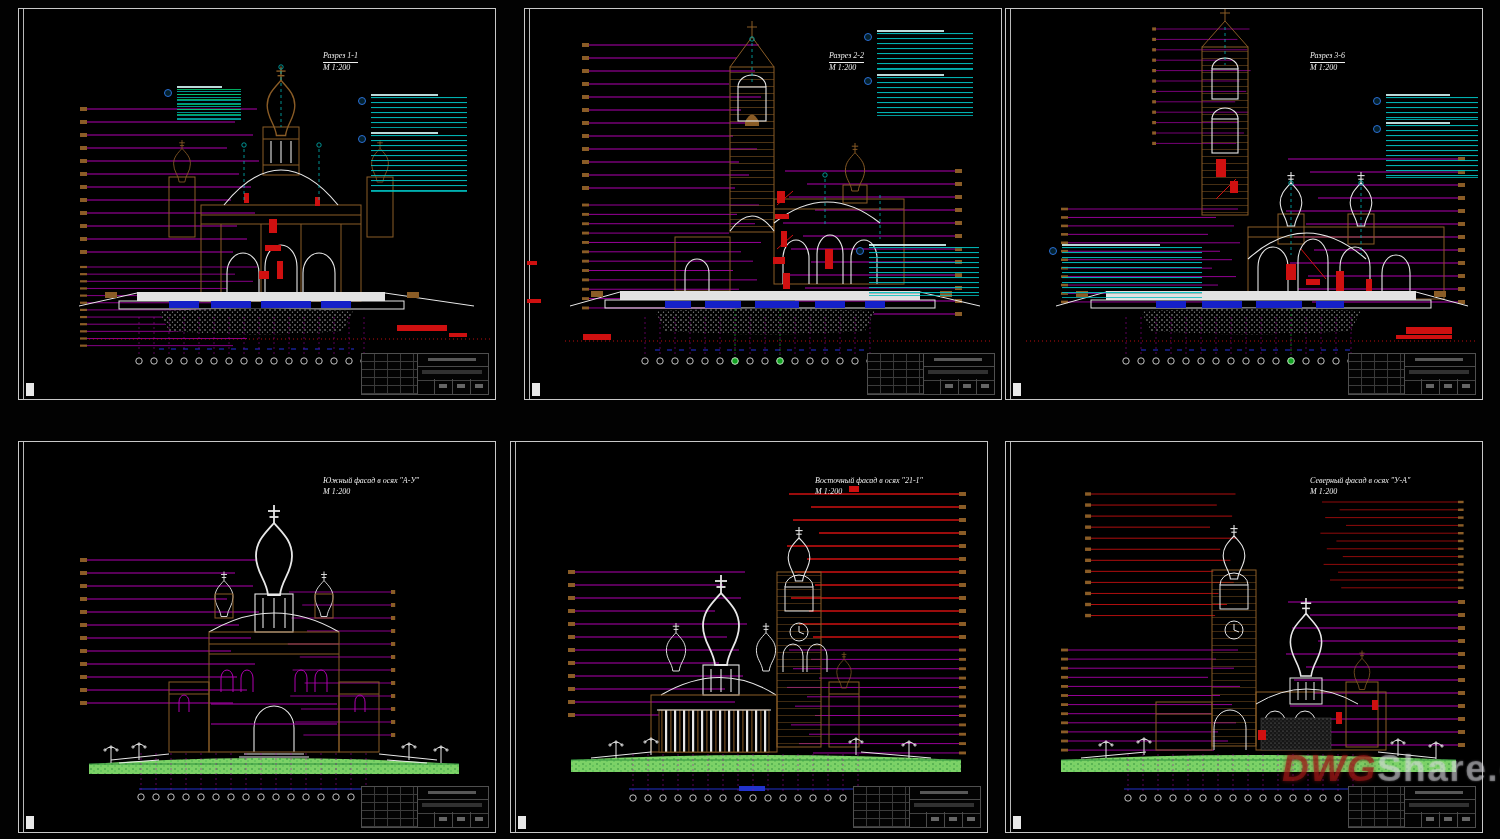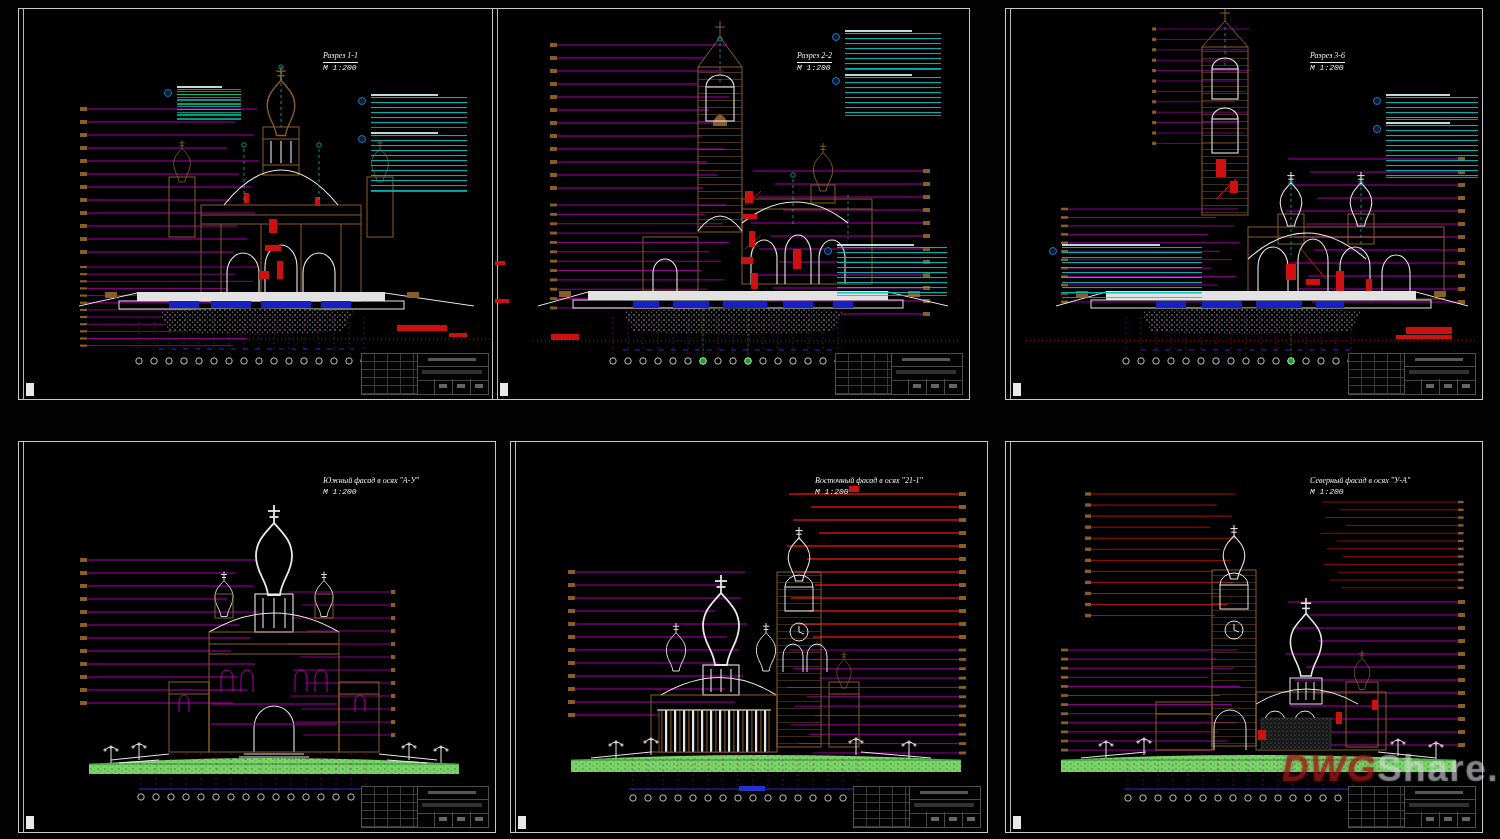--- a/index.html
+++ b/index.html
@@ -14,21 +14,21 @@
          border-left:1px solid #b9b9b9;}
   .ctab{position:absolute;left:7px;bottom:3px;width:8px;height:13px;background:#e8e8e8;}
 
   
   .stitle{position:absolute;right:22px;width:150px;color:#efefef;
           font:italic 8px/1.3 "Liberation Serif",serif;text-align:left;}
   .sec .stitle{top:42px;}
   .fac .stitle{top:34px;}
   .stitle .t1{display:inline-block;border-bottom:1px solid #efefef;padding-bottom:1px;}
   .fac .stitle .t1{border-bottom:none;}
-  .stitle .t2{display:block;font-family:Liberation Mono, monospace;}
+  .stitle .t2{display:block;}
 
   
   .note{position:absolute;border-bottom:1px solid rgba(0,190,190,.8);}
   .note::before{content:"";position:absolute;left:-13px;top:0;width:6px;height:6px;
         border:1.4px solid #2a6fd6;border-radius:50%;background:#04202c;}
   .note .body{position:absolute;inset:0;
         background:repeating-linear-gradient(180deg,
           rgba(0,195,195,.9) 0 1px, rgba(0,60,60,.25) 1px 2px, transparent 2px 5px);}
   .note.green .body{background:
         repeating-linear-gradient(180deg,
@@ -268,21 +268,21 @@
       <div class="st-cells">
             <i></i>
             <i></i>
             <i></i>
           </div>
         </div>
   </div>
   <div class="ctab"></div>
 </div>
 
-<div class="sheet sec" style="left:492px;top:8px">
+<div class="sheet sec" style="left:524px;top:8px">
   <svg class="draw" viewBox="0 0 478 392">
     <use href="#leadL" transform="translate(64,36)" color="#b000b0"></use>
     <use href="#leadL" transform="translate(64,196) scale(1,.72)" color="#b000b0"></use>
     <use href="#leadL" transform="translate(430,162) scale(-1,1)" color="#b000b0"></use>
     <g stroke="#8a5c26" fill="none" stroke-width="1">
       <rect x="205" y="58" width="44" height="165"></rect>
       <rect x="205" y="58" width="44" height="165" fill="url(#bands)" opacity=".55" stroke="none"></rect>
       <path d="M205,58 L227,28 L249,58"></path>
       <line x1="227" y1="28" x2="227" y2="12"></line>
           <line x1="222" y1="18" x2="232" y2="18"></line>

